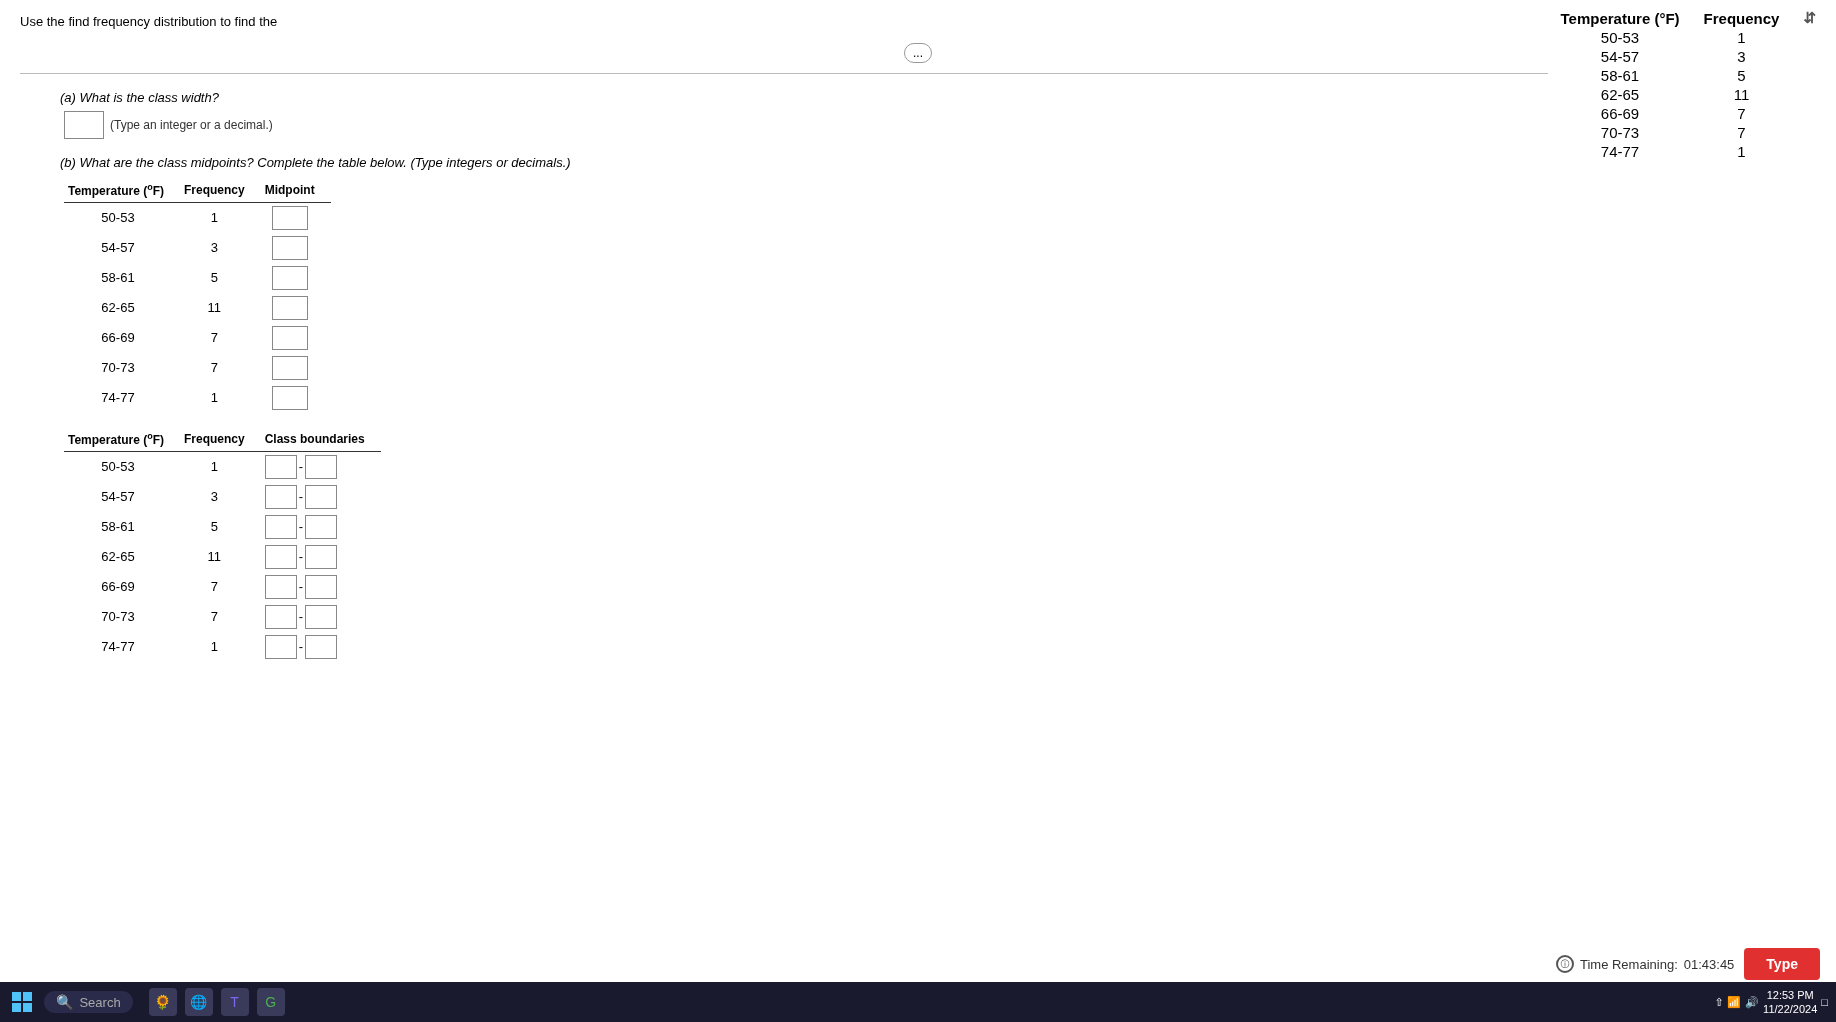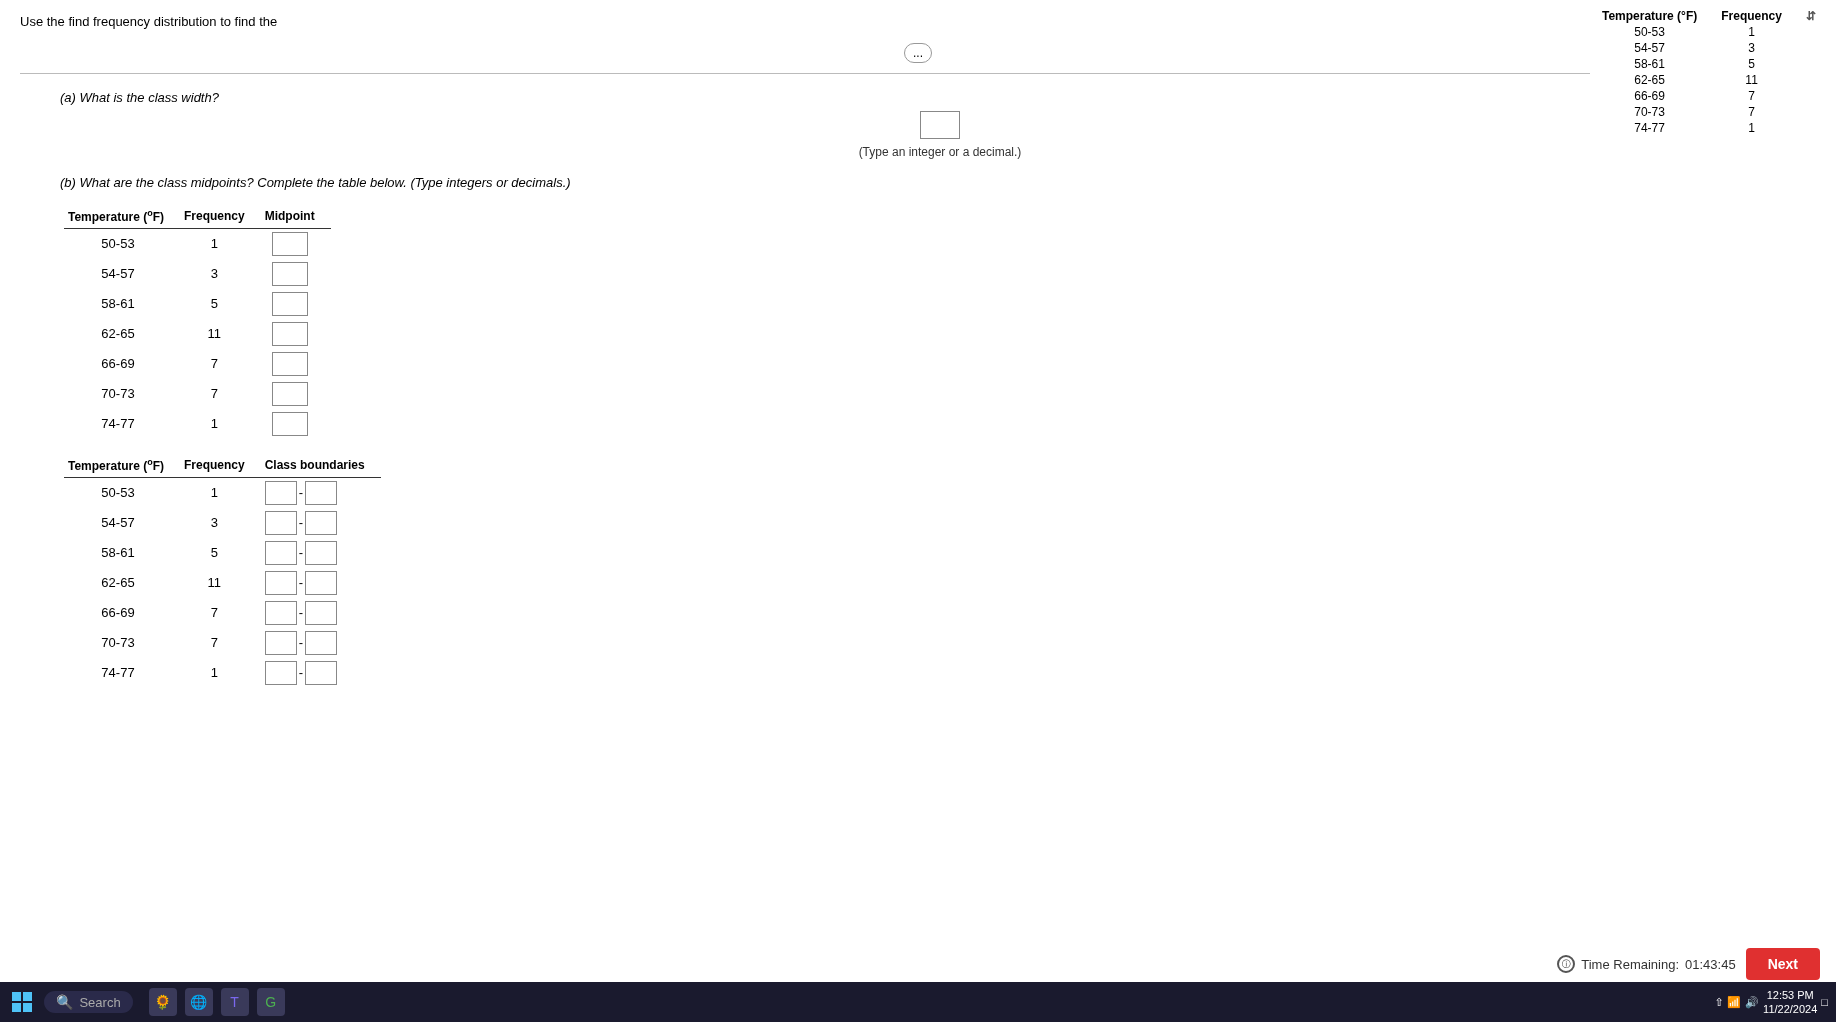--- a/index.html
+++ b/index.html
@@ -34,21 +34,21 @@
       background: white;
     }
 
     .ref-table {
       border-collapse: collapse;
     }
 
     .ref-table th, .ref-table td {
       padding: 1px 12px;
       text-align: center;
-      font-size: 12px;
+      font-size: 15px;
       margin-top: 44px;
     }
 
     .ref-table th {
       font-weight: bold;
     }
 
     
     .problem-statement {
       font-size: 13px;
@@ -80,40 +80,39 @@
       font-size: 13px;
       margin-bottom: 6px;
       font-style: italic;
     }
 
     .class-width-row {
       display: flex;
       align-items: center;
       gap: 6px;
       margin-left: 4px;
-      flex-direction: column;
     }
 
     .input-small {
       width: 40px;
       height: 28px;
       border: 1px solid #888;
       padding: 2px 4px;
       font-size: 13px;
     }
 
     .hint-text {
       font-size: 12px;
       color: #333;
     }
 
     
     .data-table {
       border-collapse: collapse;
-      margin-top: 16px;
+      margin-top: 10px;
       margin-left: 4px;
     }
 
     .data-table th {
       font-weight: bold;
       font-size: 12px;
       padding: 2px 16px 4px 4px;
       border-bottom: 1.5px solid #333;
       text-align: left;
     }
@@ -498,21 +497,21 @@
   </div>
 
 </div>
 
 <div class="bottom-bar">
   <div class="timer-area">
     <div class="timer-icon">ⓘ</div>
     <span>Time Remaining:</span>
     <span>01:43:45</span>
   </div>
-  <button class="next-btn">Next</button>
+  <button class="next-btn">Type</button>
 </div>
 
 <div class="taskbar">
 
   <div class="taskbar-start">
     <div></div>
     <div></div>
     <div></div>
     <div></div>
   </div>

